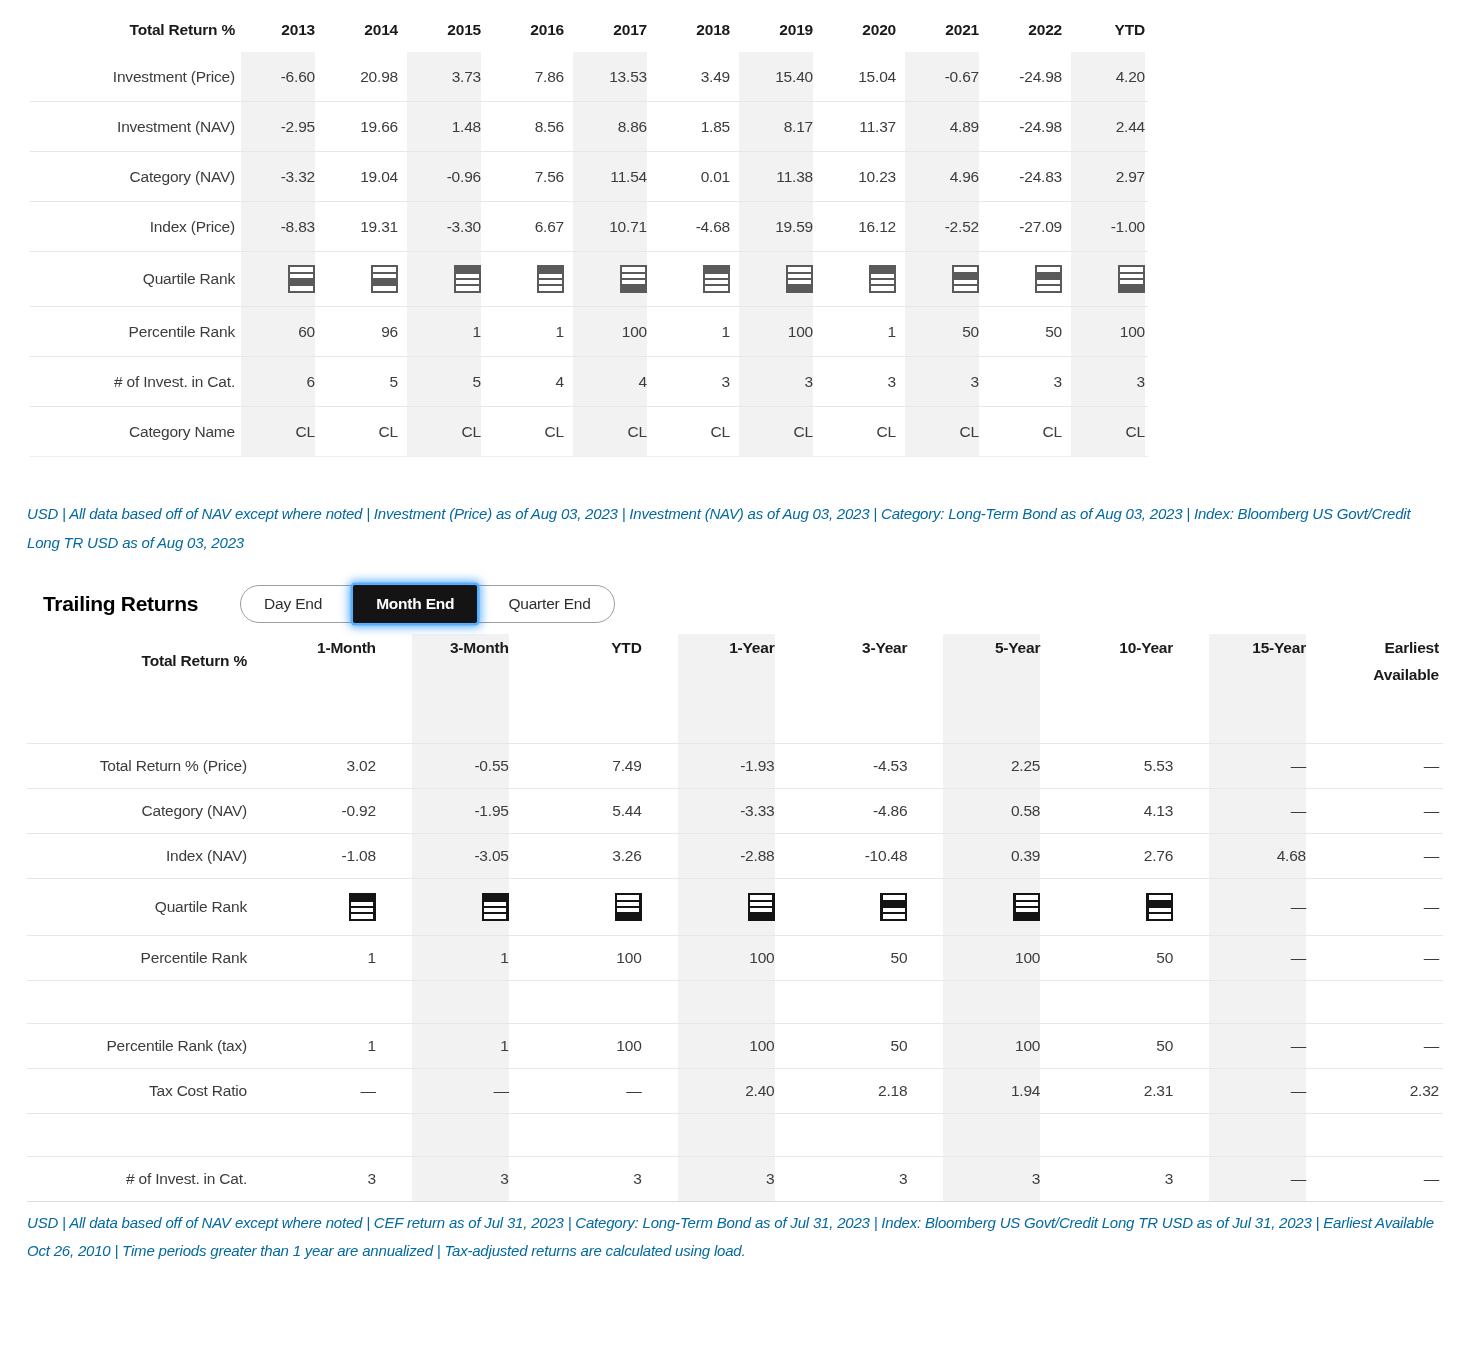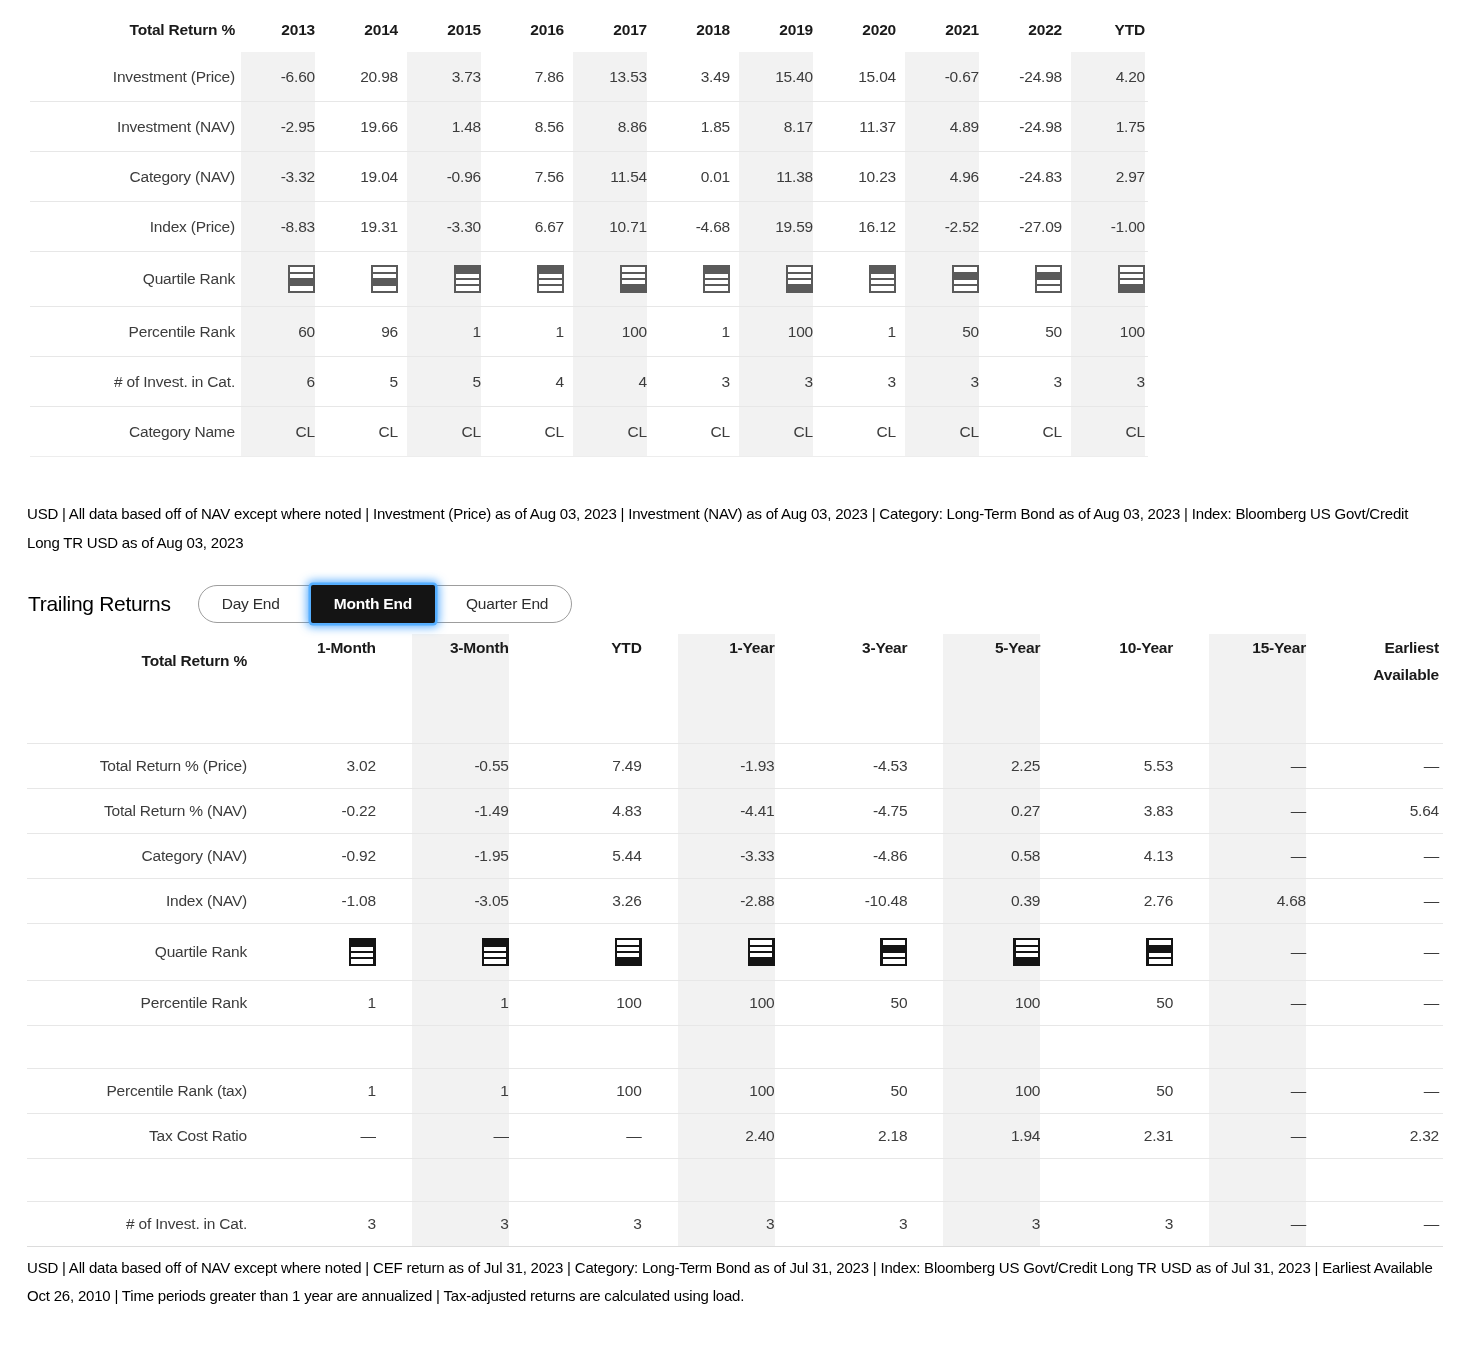--- a/index.html
+++ b/index.html
@@ -44,27 +44,27 @@
   .qicon{
     display:inline-flex;flex-direction:column;gap:1.6px;box-sizing:border-box;
     width:27px;height:28px;padding:2.4px;vertical-align:middle;
   }
   .qicon .bar{flex:1;background:#fff;}
   .qicon .bar.filled{background:transparent;}
 
   
   .footnote{
     margin:42px 20px 0 27px;max-width:1418px;
-    font-size:15px;line-height:29px;color:#000000;letter-spacing:-0.2px;
+    font-size:15px;line-height:29px;color:#0369a1;letter-spacing:-0.2px;font-style:italic;
   }
   .footnote.f2{margin-top:7px;line-height:28px;}
 
   
   .trail-head{display:flex;align-items:center;margin:27px 0 4px 27px;height:40px;}
-  .trail-title{font-size:21px;font-weight:normal;color:#000;margin:1px;letter-spacing:-0.3px;}
+  .trail-title{font-size:21px;font-weight:bold;color:#000;margin:16px;letter-spacing:-0.3px;}
   .tabgroup{
     display:inline-flex;align-items:center;margin-left:26px;
     border:1px solid #9d9d9d;border-radius:19px;height:38px;box-sizing:border-box;gap:8px;
   }
   .tab{
     font-family:inherit;height:36px;border:none;background:transparent;cursor:pointer;
     font-size:15.5px;color:#2e2e2e;padding:0 23px;border-radius:18px;letter-spacing:-0.2px;
   }
   .tab.selected{
     background:#141414;color:#fff;font-weight:bold;border-radius:2px;
@@ -129,21 +129,21 @@
             <td class="num sh">-2.95</td>
             <td class="num">19.66</td>
             <td class="num sh">1.48</td>
             <td class="num">8.56</td>
             <td class="num sh">8.86</td>
             <td class="num">1.85</td>
             <td class="num sh">8.17</td>
             <td class="num">11.37</td>
             <td class="num sh">4.89</td>
             <td class="num">-24.98</td>
-            <td class="num sh">1.75</td>
+            <td class="num sh">2.44</td>
           </tr>
           <tr>
             <td class="rowlabel">Category (NAV)</td>
             <td class="num sh">-3.32</td>
             <td class="num">19.04</td>
             <td class="num sh">-0.96</td>
             <td class="num">7.56</td>
             <td class="num sh">11.54</td>
             <td class="num">0.01</td>
             <td class="num sh">11.38</td>
@@ -325,32 +325,20 @@
             <td class="num sh">-0.55</td>
             <td class="num">7.49</td>
             <td class="num sh">-1.93</td>
             <td class="num">-4.53</td>
             <td class="num sh">2.25</td>
             <td class="num">5.53</td>
             <td class="num sh">—</td>
             <td class="num">—</td>
           </tr>
           <tr>
-            <td class="rowlabel">Total Return % (NAV)</td>
-            <td class="num">-0.22</td>
-            <td class="num sh">-1.49</td>
-            <td class="num">4.83</td>
-            <td class="num sh">-4.41</td>
-            <td class="num">-4.75</td>
-            <td class="num sh">0.27</td>
-            <td class="num">3.83</td>
-            <td class="num sh">—</td>
-            <td class="num">5.64</td>
-          </tr>
-          <tr>
             <td class="rowlabel">Category (NAV)</td>
             <td class="num">-0.92</td>
             <td class="num sh">-1.95</td>
             <td class="num">5.44</td>
             <td class="num sh">-3.33</td>
             <td class="num">-4.86</td>
             <td class="num sh">0.58</td>
             <td class="num">4.13</td>
             <td class="num sh">—</td>
             <td class="num">—</td>

